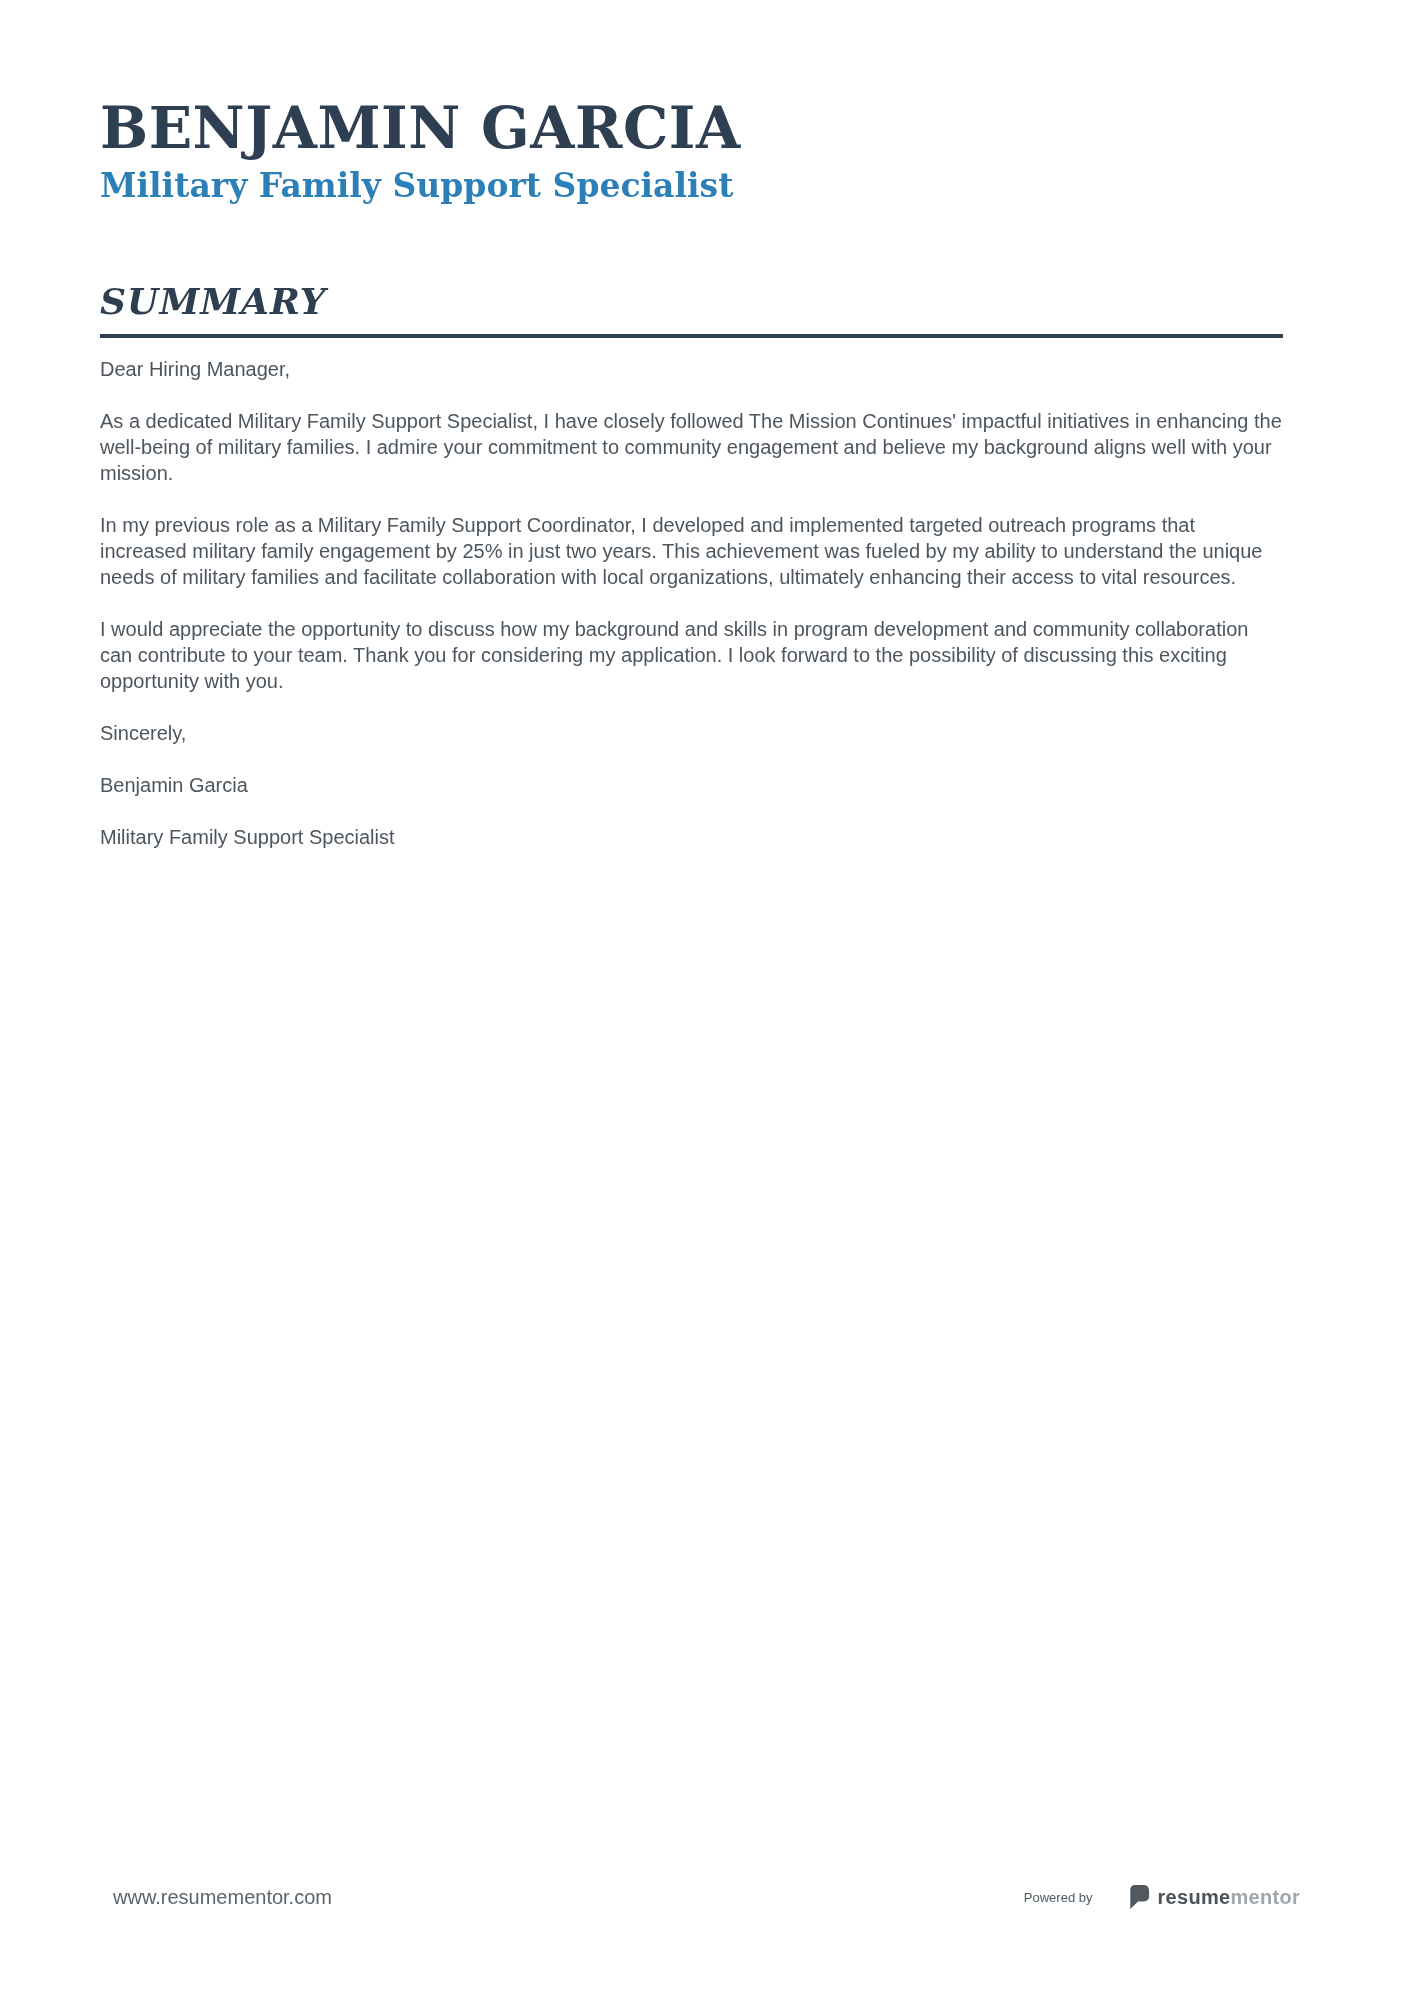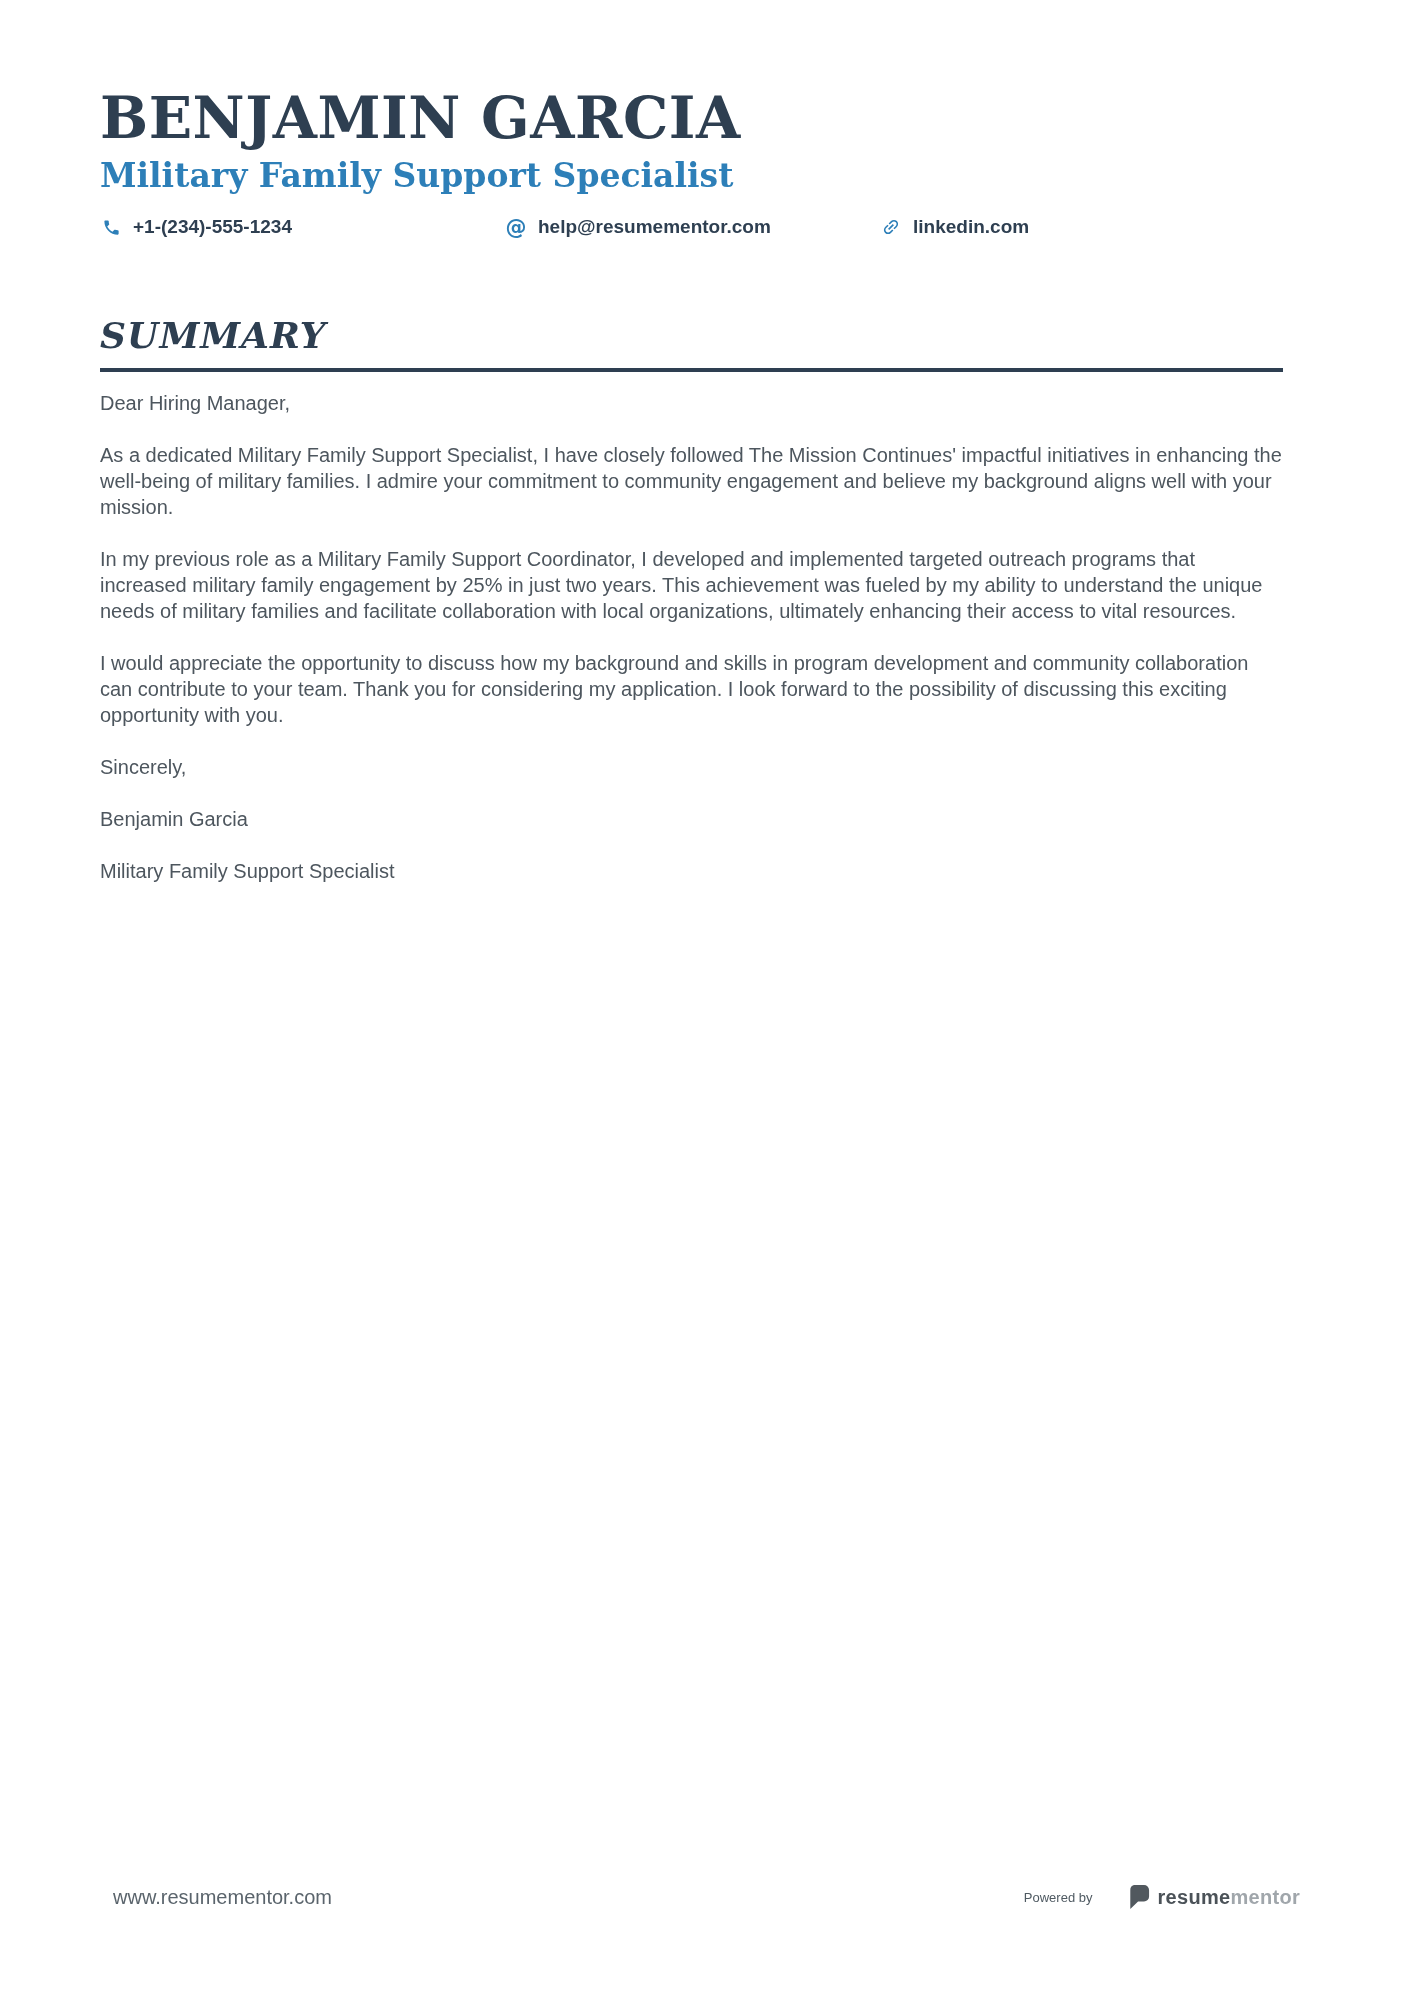--- a/index.html
+++ b/index.html
@@ -5,21 +5,21 @@
   * { box-sizing: border-box; }
   html, body { margin: 0; padding: 0; background: #ffffff; }
   .page {
     position: relative;
     width: 1410px;
     height: 1995px;
     background: #ffffff;
     font-family: "Liberation Sans", sans-serif;
     overflow: hidden;
   }
-  .content { padding: 66px 127px 0 100px; margin-top: 20px; }
+  .content { padding: 96px 127px 0 100px; }
 
   
   .name {
     font-family: "DejaVu Serif", serif;
     font-weight: 700;
     font-size: 57px;
     line-height: 1.12;
     letter-spacing: 0.5px;
     color: #2e3f51;
     margin: 0 0 8px 0;
@@ -82,44 +82,20 @@
 </head>
 <body>
 
 <div class="page">
   <div class="content">
 
     <h1 class="name">BENJAMIN GARCIA</h1>
     <h2 class="job-title">Military Family Support Specialist</h2>
 
     <div>
-      <div class="contact-row">
-        <div class="contact-item c-phone">
-          <span class="cicon">
-            <svg width="19" height="19" viewBox="0 0 24 24" fill="#2d7fb8">
-                <path d="M6.62 10.79c1.44 2.83 3.76 5.14 6.59 6.59l2.2-2.21c.27-.27.67-.36 1.02-.24 1.12.37 2.33.57 3.57.57.55 0 1 .45 1 1V20c0 .55-.45 1-1 1-9.39 0-17-7.61-17-17 0-.55.45-1 1-1h3.5c.55 0 1 .45 1 1 0 1.25.2 2.45.57 3.57.11.35.03.74-.25 1.02l-2.2 2.2z"></path>
-              </svg>
-          </span>
-          <span>+1-(234)-555-1234</span>
-        </div>
-        <div class="contact-item c-email">
-          <span class="cicon">
-              <span class="at-glyph">@</span>
-            </span>
-          <span>help@resumementor.com</span>
-        </div>
-        <div class="contact-item">
-          <span class="cicon rot45">
-            <svg width="20" height="20" viewBox="0 0 24 24" fill="#2d7fb8">
-                <path d="M3.9 12c0-1.71 1.39-3.1 3.1-3.1h4V7H7c-2.76 0-5 2.24-5 5s2.24 5 5 5h4v-1.9H7c-1.71 0-3.1-1.39-3.1-3.1zM8 13h8v-2H8v2zm9-6h-4v1.9h4c1.71 0 3.1 1.39 3.1 3.1s-1.39 3.1-3.1 3.1h-4V17h4c2.76 0 5-2.24 5-5s-2.24-5-5-5z"></path>
-              </svg>
-          </span>
-          <span>linkedin.com</span>
-        </div>
-      </div>
     </div>
 
     <h3 class="section-heading">SUMMARY</h3>
 
     <div>
       <p class="body-text first">Dear Hiring Manager,</p>
       <p class="body-text">As a dedicated Military Family Support Specialist, I have closely followed The Mission Continues' impactful initiatives in enhancing the well-being of military families. I admire your commitment to community engagement and believe my background aligns well with your mission.</p>
       <p class="body-text">In my previous role as a Military Family Support Coordinator, I developed and implemented targeted outreach programs that increased military family engagement by 25% in just two years. This achievement was fueled by my ability to understand the unique needs of military families and facilitate collaboration with local organizations, ultimately enhancing their access to vital resources.</p>
       <p class="body-text">I would appreciate the opportunity to discuss how my background and skills in program development and community collaboration can contribute to your team. Thank you for considering my application. I look forward to the possibility of discussing this exciting opportunity with you.</p>
       <p class="body-text">Sincerely,</p>

